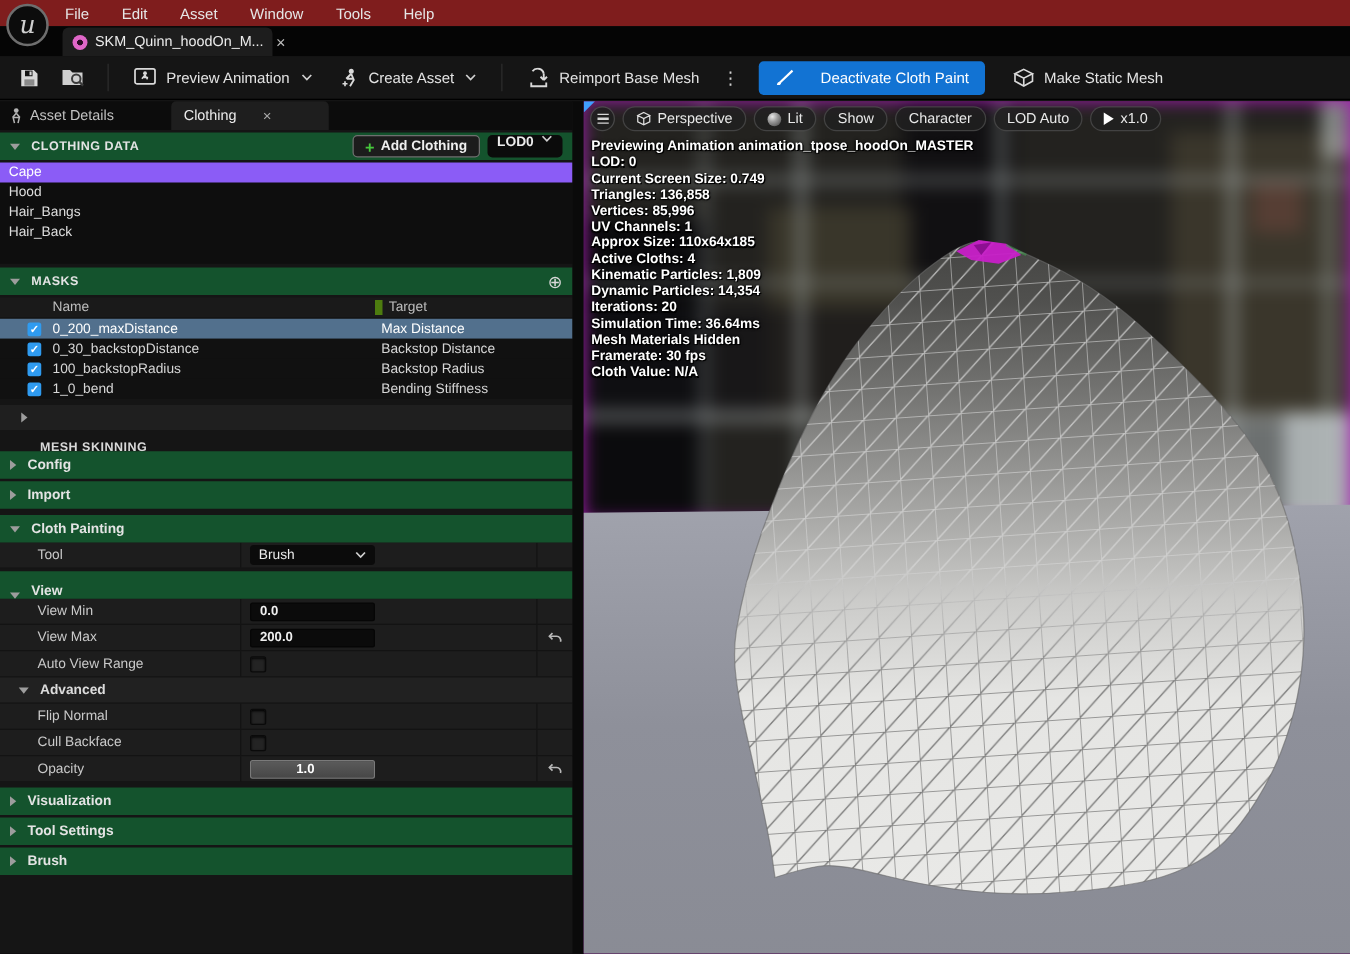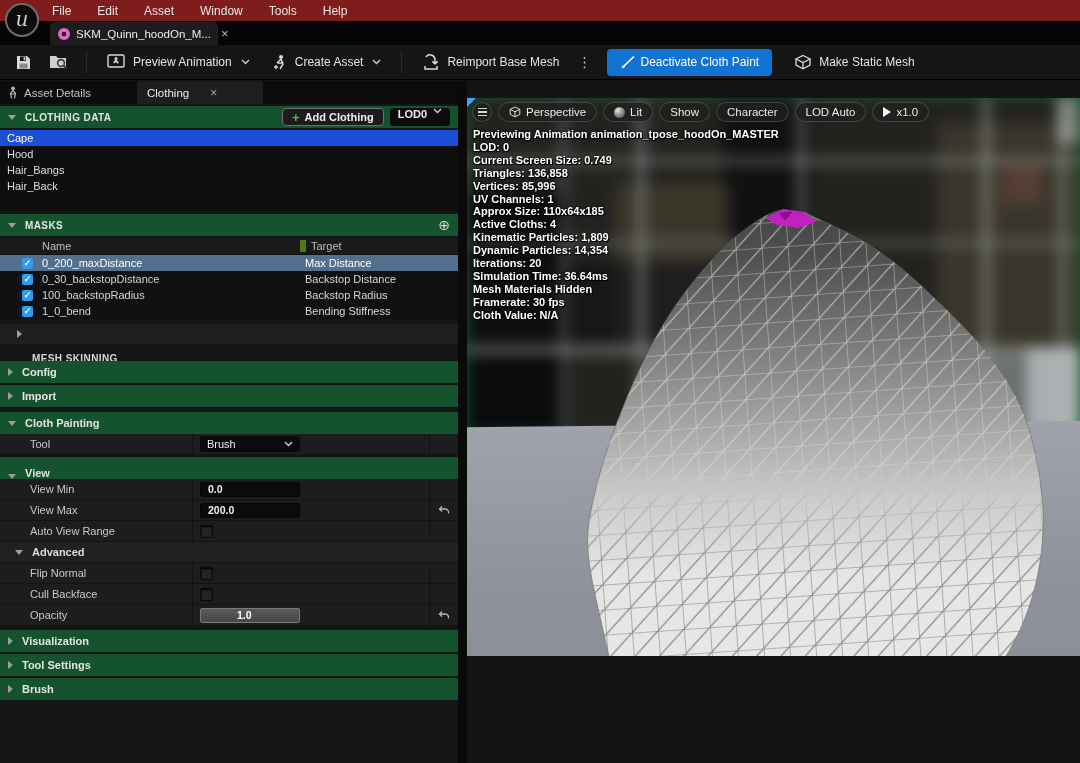--- a/index.html
+++ b/index.html
@@ -23,21 +23,21 @@
   .asset-tab .tab-title { font-size:11.5px; color:#ececec; white-space:nowrap; }
   .asset-tab .tab-close { margin-left:4px; color:#bdbdbd; font-size:13px; line-height:10px; cursor:default; }
 
   
   .toolbar { position:absolute; left:0; top:45px; width:1080px; height:35px; background:#151515;
              border-bottom:1px solid #000; display:flex; align-items:center; padding:0 10px; gap:10px; }
   .tb-icon-btn { width:26px; height:24px; display:flex; align-items:center; justify-content:center; }
   .tb-sep { width:1px; height:22px; background:#2c2c2c; margin:0 4px; }
   .tb-btn { display:flex; align-items:center; gap:7px; color:#e3e3e3; font-size:12px; padding:0 6px; height:26px; }
   .tb-kebab { color:#cfcfcf; font-size:14px; padding:0 2px; }
-  .btn-blue { display:flex; align-items:center; gap:4px; background:#1273d3; border-radius:4px; height:27px;
+  .btn-blue { display:flex; align-items:center; gap:20px; background:#1273d3; border-radius:4px; height:27px;
               padding:0 13px; color:#fff; font-size:12px; }
   .chev { display:inline-block; margin-left:2px; }
 
   
   .main { position:absolute; left:0; top:81px; width:1080px; height:682px; }
   .left-panel { position:absolute; left:0; top:0; width:458px; height:682px; background:#151515; }
   .splitter { position:absolute; left:458px; top:0; width:9px; height:682px; background:#0a0a0a; }
 
   
   .panel-tabs { position:relative; height:23px; background:#0c0c0c; }
@@ -56,21 +56,21 @@
   .circle-plus { color:#d8d8d8; font-size:14px; }
 
   .add-btn { display:flex; align-items:center; gap:5px; border:1px solid #6f6f6f; border-radius:4px; height:18px;
              padding:0 9px; background:#1c1c1c; color:#efefef; font-size:11px; font-weight:bold; }
   .add-btn .plus { color:#46c83c; font-weight:bold; font-size:13px; }
   .lod-dd { display:flex; gap:6px; background:#0b0b0b; border-radius:4px; height:18px; padding:0 8px; color:#ececec; font-size:11px; font-weight:bold; }
 
   
   .cloth-list { background:#0e0e0e; height:81px; margin-bottom:3px; }
   .cloth-row { height:16px; display:flex; align-items:center; padding-left:7px; font-size:11px; color:#dedede; }
-  .cloth-row.sel { background:#1d4ed8; color:#fff; }
+  .cloth-row.sel { background:#8b5cf6; color:#fff; }
 
   
   .mask-thead { height:17px; background:#1a1a1a; display:flex; align-items:center; font-size:11px; color:#bdbdbd; border-bottom:1px solid #101010; }
   .mask-thead .c1 { padding-left:42px; width:300px; }
   .mask-thead .c2 { border-left:6px solid #4d7c0f; padding-left:5px; flex:1; }
   .mask-row { height:16px; display:flex; align-items:center; font-size:11px; color:#d6d6d6; background:#111; }
   .mask-row.sel { background:#52708d; color:#fff; }
   .mask-row .chk { margin-left:22px; width:11px; height:11px; border-radius:2px; background:#2f9bf0; color:#fff;
                    font-size:9px; line-height:11px; text-align:center; font-weight:bold; }
   .mask-row .mname { margin-left:9px; width:258px; }
@@ -91,21 +91,21 @@
   .dd-field { width:100px; height:16px; background:#0b0b0b; border-radius:3px; display:flex; align-items:center;
               justify-content:space-between; padding:0 7px; color:#ececec; font-size:11px; }
   .num-field { width:100px; height:15px; background:#0b0b0b; border:1px solid #060606; border-radius:2px;
                display:flex; align-items:center; padding:0 7px; color:#f0f0f0; font-size:10.5px; font-weight:bold; }
   .num-field.slider { background:linear-gradient(180deg,#5b5b5b,#474747); border:1px solid #7a7a7a; color:#fff;padding-left:36px; }
   .checkbox { width:13px; height:13px; background:#242424; border:1px solid #0a0a0a; border-radius:2px; box-shadow:inset 0 1px 2px #000; }
   .adv-header { height:21px; background:#212121; display:flex; align-items:center; gap:9px; padding-left:15px; border-bottom:1px solid #131313; }
   .adv-header .t { font-size:11px; font-weight:bold; color:#dcdcdc; }
 
   
-  .viewport { position:absolute; left:467px; top:17px; width:613px; height:558px; overflow:hidden; background:#14532d; }
+  .viewport { position:absolute; left:467px; top:0; width:613px; height:682px; overflow:hidden; background:#a21caf; }
   .env { position:absolute; inset:0; filter:blur(7px); }
   .env div { position:absolute; }
   .floor { position:absolute; left:-12px; width:650px; top:326px; height:380px;
            background:linear-gradient(180deg,#a0a2ac 0%, #8e909a 45%, #898b94 100%); transform:rotate(-0.6deg); }
   .corner-tri { position:absolute; left:0; top:0; width:0; height:0; border-top:9px solid #3fa0ff; border-right:9px solid transparent; z-index:9; }
 
   .vp-toolbar { position:absolute; left:5px; top:4px; display:flex; align-items:center; gap:6px; z-index:8; }
   .vp-burger { width:20px; height:20px; border-radius:50%; background:rgba(30,30,30,.85); border:1px solid rgba(150,150,150,.35);
                display:flex; flex-direction:column; align-items:center; justify-content:center; gap:2px; }
   .vp-burger i { display:block; width:9px; height:1.4px; background:#d6d6d6; }

